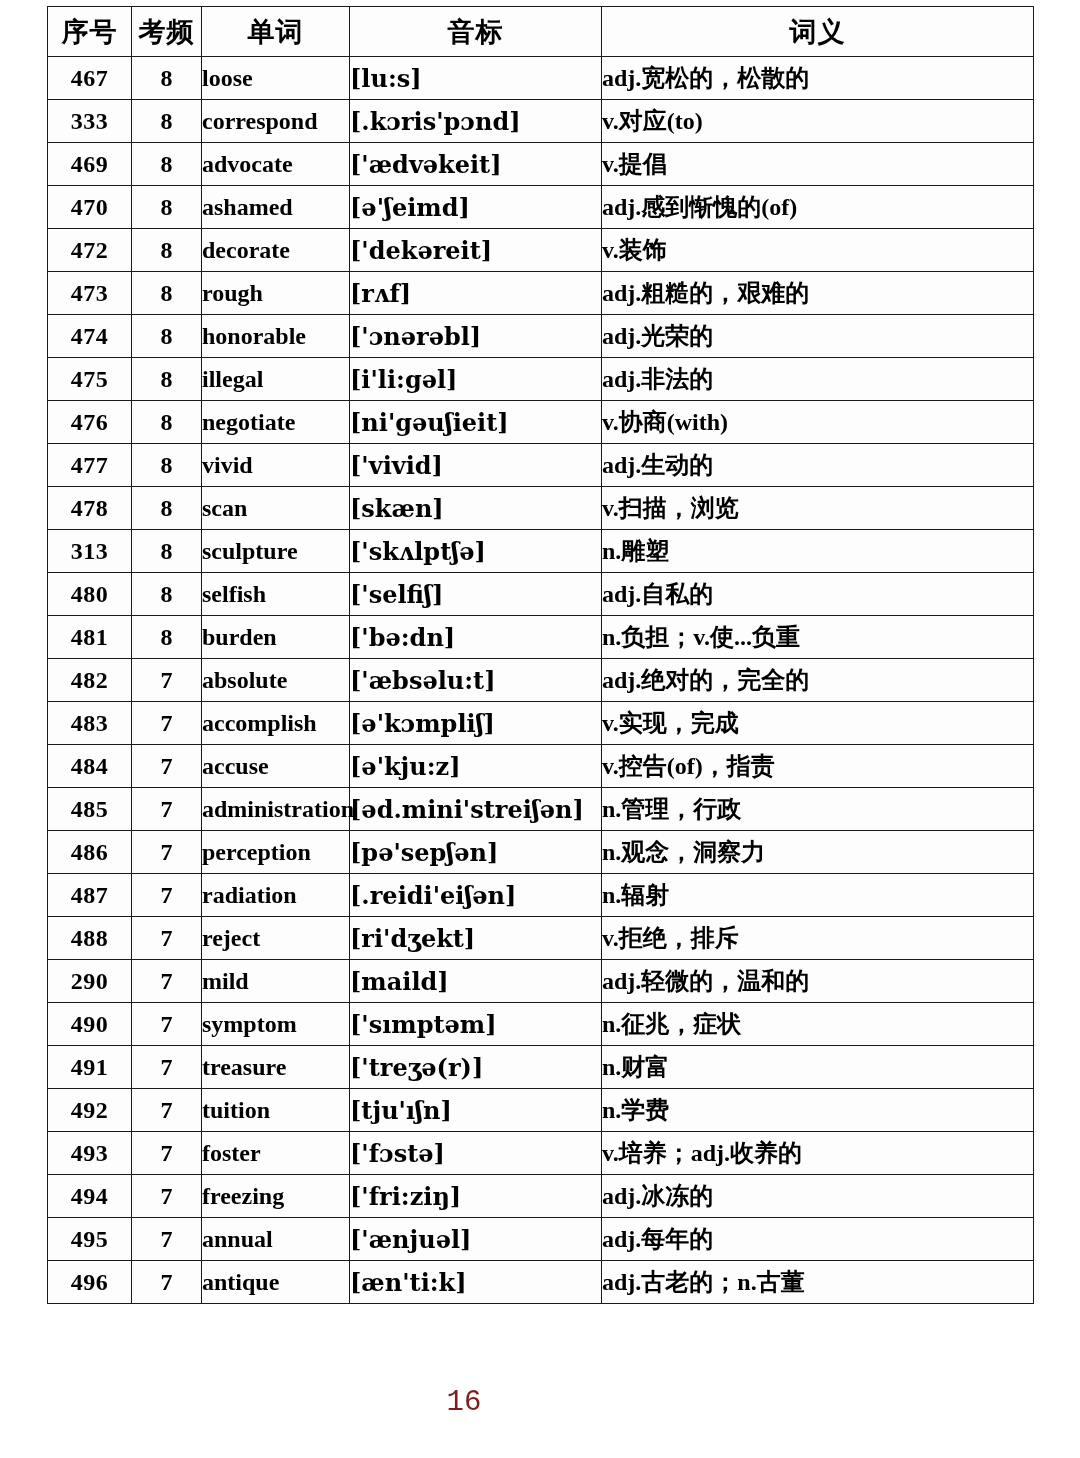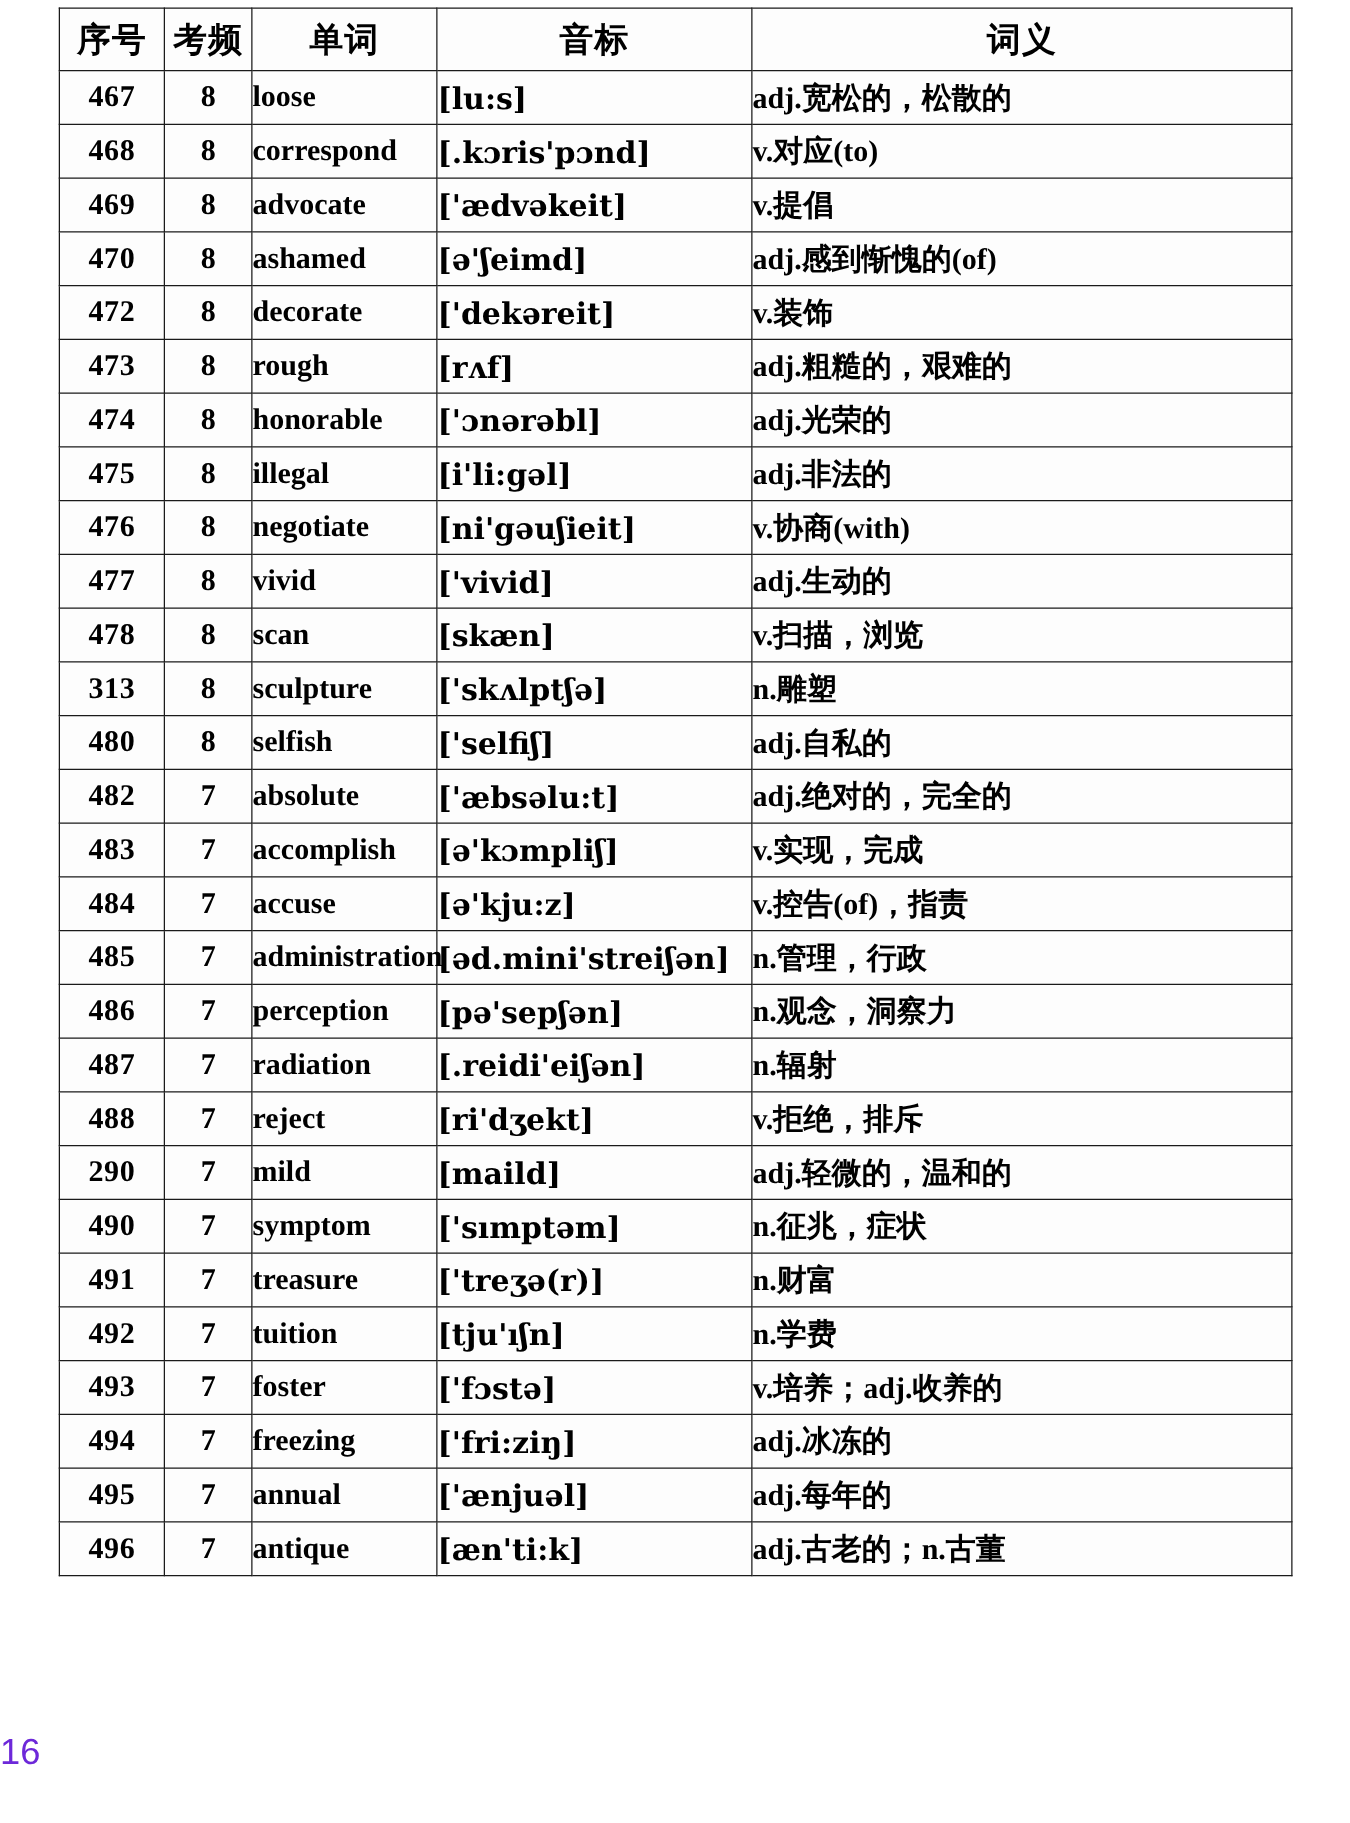--- a/index.html
+++ b/index.html
@@ -99,23 +99,24 @@
     font-size: 24px;
     font-weight: bold;
     white-space: nowrap;
   }
 
   .page-number {
     position: absolute;
     left: 0;
     right: 0;
     top: 1386px;
+    text-align: center;
     font-size: 29px;
-    font-family: Liberation Sans, sans-serif;
-    color: #6d28d9;
+    font-family: Liberation Mono, monospace;
+    color: #7f1d1d;
   }
 </style>
 </head>
 <body>
 
 <div class="page">
 
   <div class="table-wrap">
     <table class="vocab">
       <colgroup>
@@ -136,21 +137,21 @@
       </thead>
       <tbody id="vocab-body">
           <tr>
             <td class="seq">467</td>
             <td class="freq">8</td>
             <td class="word">loose</td>
             <td class="ipa">[lu:s]</td>
             <td class="def">adj.宽松的，松散的</td>
           </tr>
           <tr>
-            <td class="seq">468</td>
+            <td class="seq">333</td>
             <td class="freq">8</td>
             <td class="word">correspond</td>
             <td class="ipa">[.kɔris'pɔnd]</td>
             <td class="def">v.对应(to)</td>
           </tr>
           <tr>
             <td class="seq">469</td>
             <td class="freq">8</td>
             <td class="word">advocate</td>
             <td class="ipa">['ædvəkeit]</td>
@@ -220,20 +221,27 @@
             <td class="def">n.雕塑</td>
           </tr>
           <tr>
             <td class="seq">480</td>
             <td class="freq">8</td>
             <td class="word">selfish</td>
             <td class="ipa">['selfiʃ]</td>
             <td class="def">adj.自私的</td>
           </tr>
           <tr>
+            <td class="seq">481</td>
+            <td class="freq">8</td>
+            <td class="word">burden</td>
+            <td class="ipa">['bə:dn]</td>
+            <td class="def">n.负担；v.使...负重</td>
+          </tr>
+          <tr>
             <td class="seq">482</td>
             <td class="freq">7</td>
             <td class="word">absolute</td>
             <td class="ipa">['æbsəlu:t]</td>
             <td class="def">adj.绝对的，完全的</td>
           </tr>
           <tr>
             <td class="seq">483</td>
             <td class="freq">7</td>
             <td class="word">accomplish</td>

